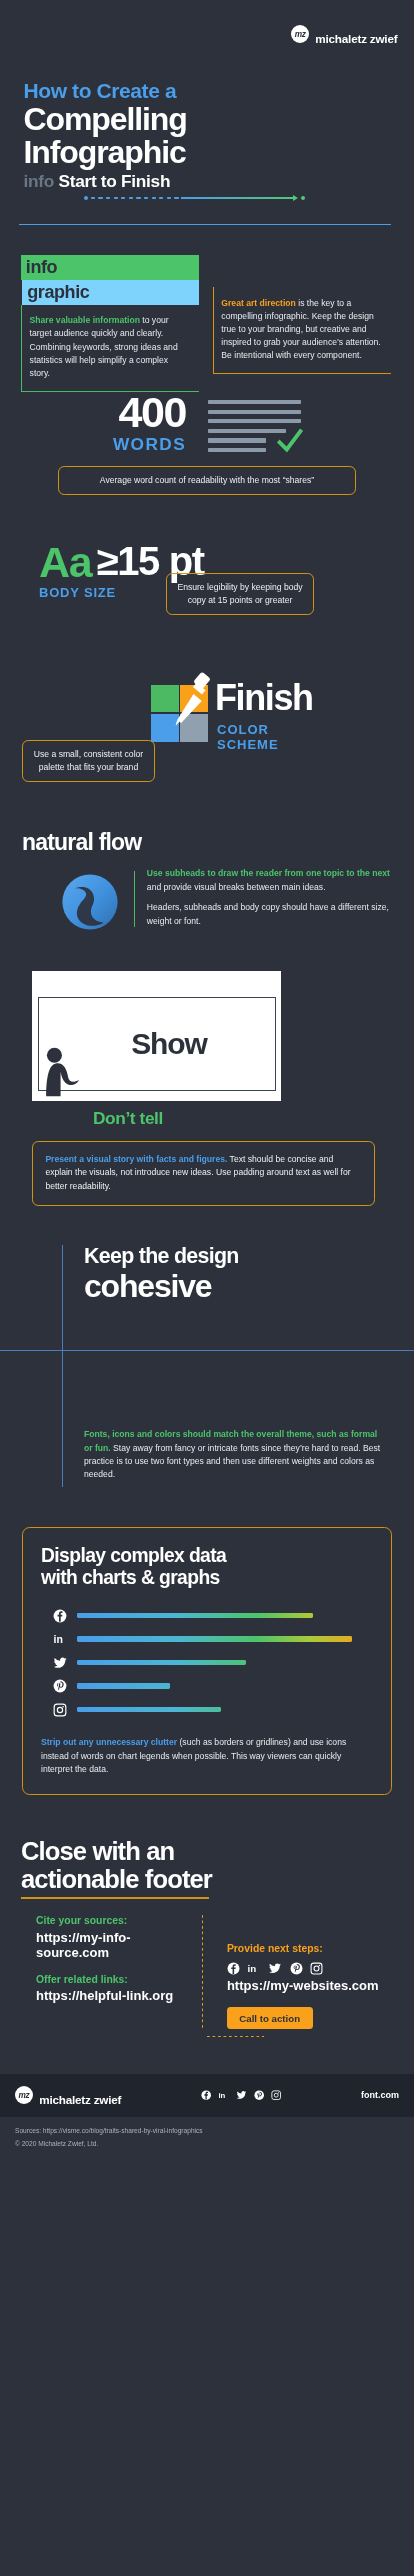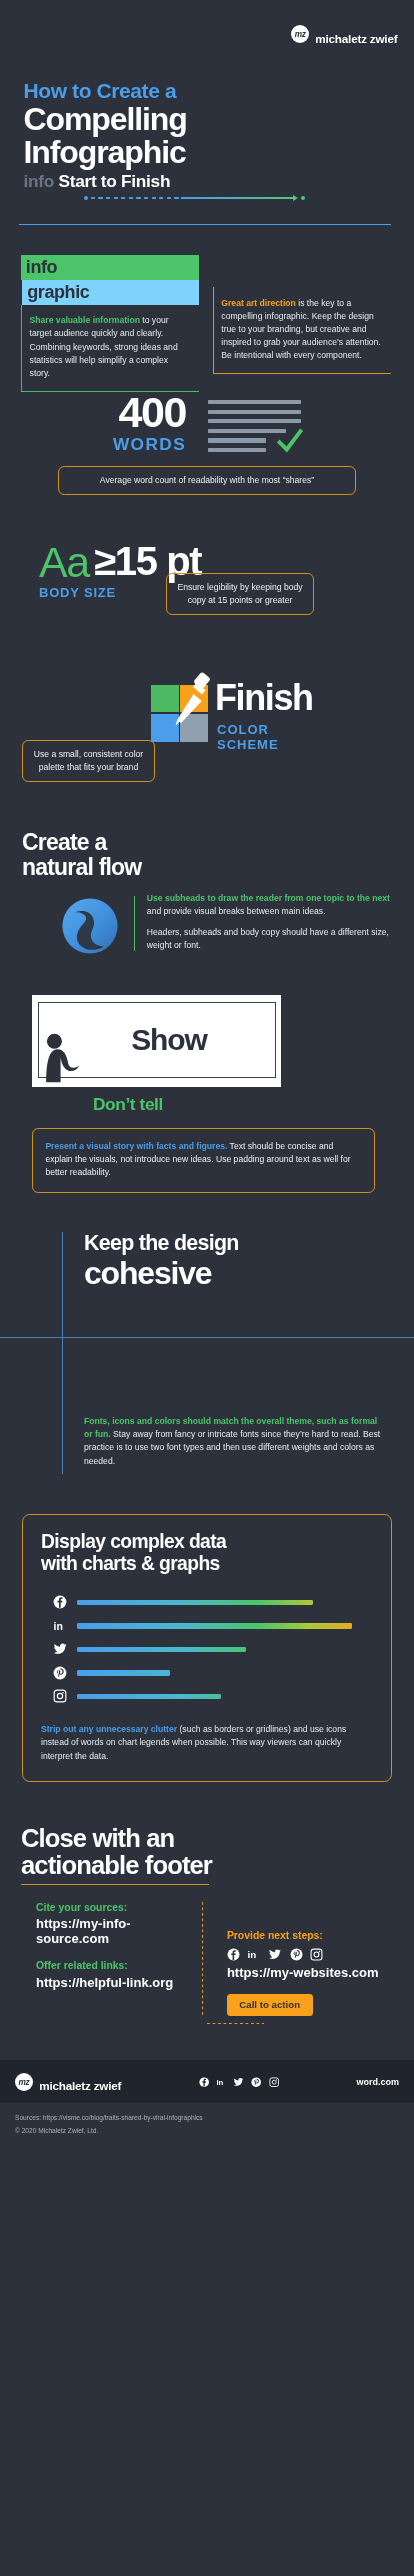--- a/index.html
+++ b/index.html
@@ -158,21 +158,21 @@
     text-align: center;
     padding: 7px 9.7px;
   }
   .note-words { margin: 11px 58px 0 58px; }
 
   
   .bodysize-sec { margin-top: 46px; padding-left: 39px; position: relative; height: 123px; }
   .aa {
     color: #4cc46a;
     font-size: 43px;
-    font-weight: 400;
+    font-weight: 700;
     letter-spacing: -1.4px;
     line-height: 1;
     display: inline-block;
     vertical-align: top;
   }
   .pt15 {
     color: #ffffff;
     font-size: 40px;
     font-weight: bold;
     letter-spacing: -1.4px;
@@ -245,22 +245,22 @@
   
   .show-sec { margin-top: 40px; padding-left: 32px; }
   .board-outer {
     width: 249px;
     background: #ffffff;
     padding: 6.2px 5.5px 9.7px 5.5px;
     position: relative;
   }
   .board-inner {
     border: 1px solid #3b414d;
-    height: 76px;
-    display: flex; align-items: center; justify-content: center;
+    height: 94px;
+    display: flex; align-items: center; justify-content: center; margin-top: 20px;
   }
   .board-word {
     color: #2c313c;
     font-size: 30px;
     font-weight: bold;
     letter-spacing: -1.1px;
     margin-left: 25px;
   }
   .presenter { position: absolute; left: 5.5px; bottom: 2.8px; width: 52px; height: 54px; }
   .donttell {
@@ -500,21 +500,20 @@
     <div class="simple-word">Finish</div>
     <div class="simple-sub">
       <div>COLOR</div>
       <div>SCHEME</div>
     </div>
     <div class="note-box note-simple">Use a small, consistent color palette that fits your brand</div>
   </div>
 
   <div class="flow-sec">
     <div class="flow-title">
-      <div>Create a</div>
       <div>natural flow</div>
     </div>
     <div class="flow-body">
       <svg class="flow-circle" viewBox="0 0 84 84">
         <defs>
           <linearGradient id="flowg" x1="0" y1="0" x2="1" y2="1">
             <stop offset="0%" stop-color="#5aa9f0"></stop>
             <stop offset="55%" stop-color="#3f8fdc"></stop>
             <stop offset="100%" stop-color="#2f6fb0"></stop>
           </linearGradient>
@@ -699,20 +698,20 @@
           </svg>
         </span>
       <span>
           <svg width="10.4" height="10.4" viewBox="0 0 24 24">
             <rect x="2" y="2" width="20" height="20" rx="5" fill="none" stroke="#fff" stroke-width="2"></rect>
             <circle cx="12" cy="12" r="4.5" fill="none" stroke="#fff" stroke-width="2"></circle>
             <circle cx="17.4" cy="6.6" r="1.3" fill="#fff"></circle>
           </svg>
         </span>
     </div>
-    <div class="bb-url">word.com</div>
+    <div class="bb-url">font.com</div>
   </div>
 
   <div class="sources">Sources: https://visme.co/blog/traits-shared-by-viral-infographics</div>
   <div class="copyright">© 2020 Michaletz Zwief, Ltd.</div>
 
 </div>
 
 
 </body></html>

